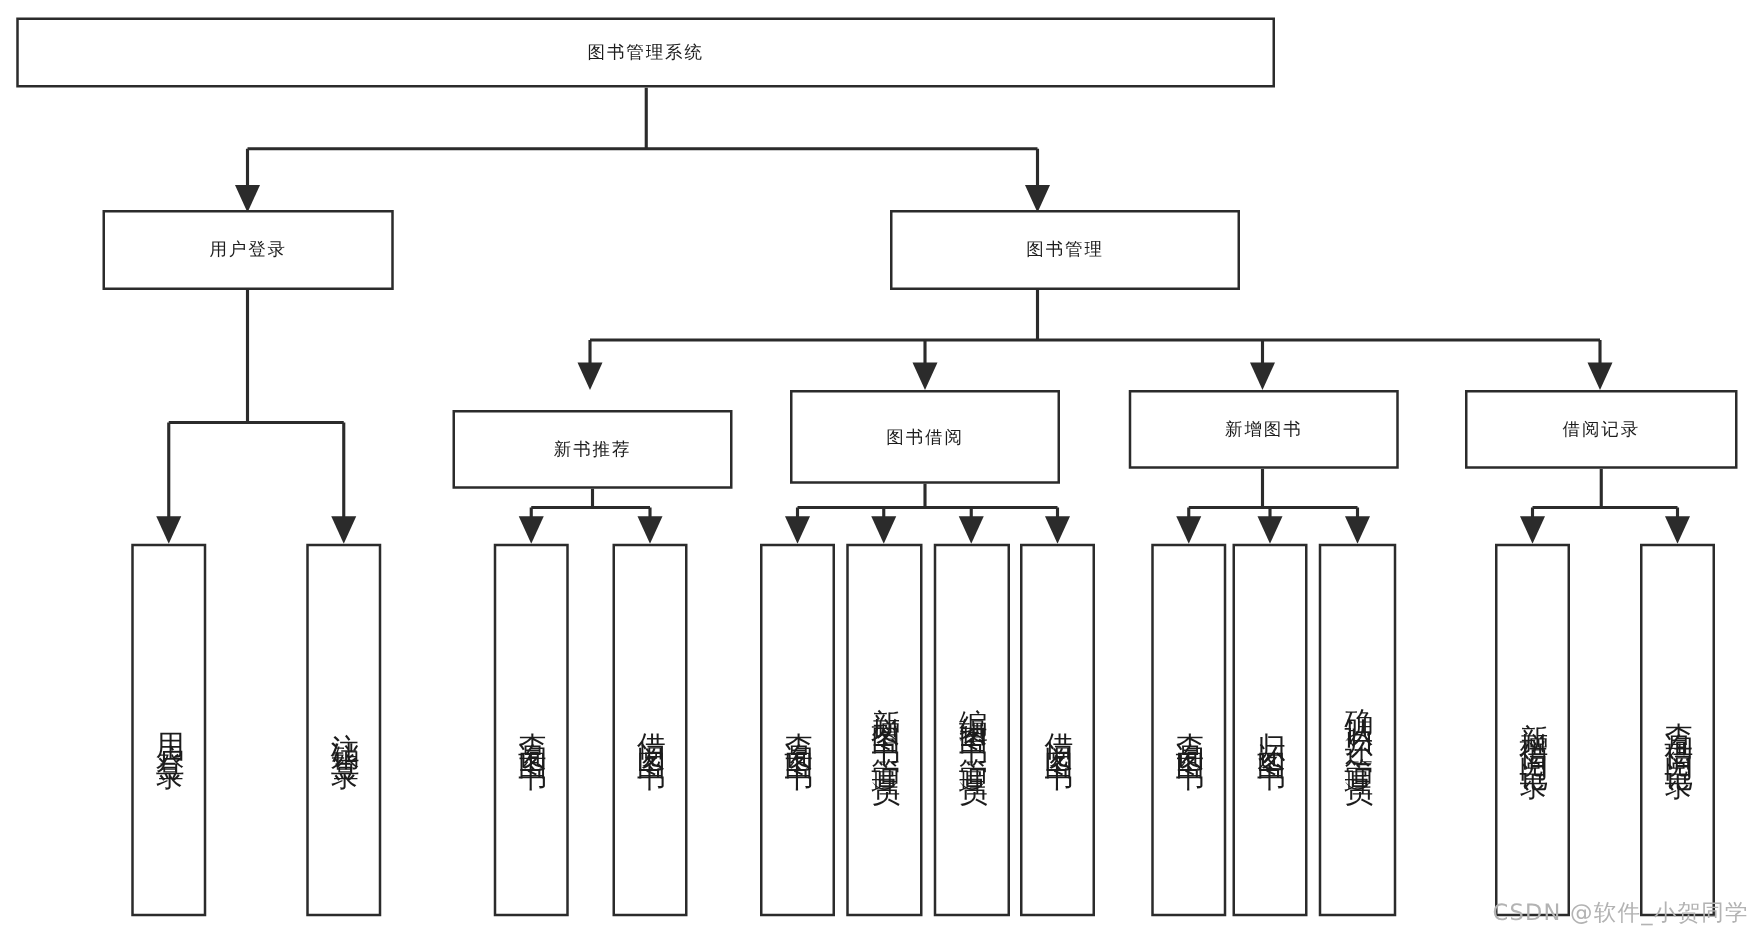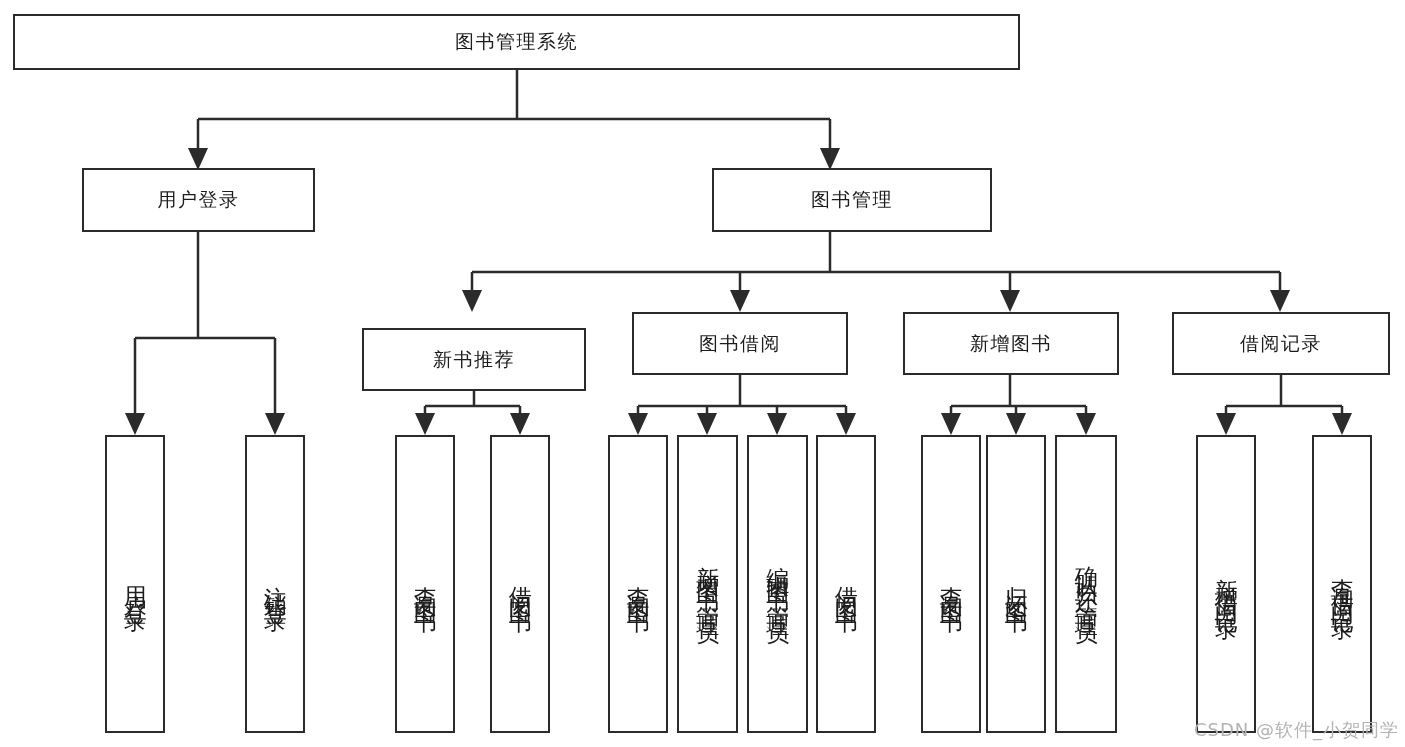--- a/index.html
+++ b/index.html
@@ -13,21 +13,21 @@
   .connectors{position:absolute;left:0;top:0;z-index:1;}
   .box{
     position:absolute;
     box-sizing:border-box;
     border:2.5px solid #2b2b2b;
     background:#ffffff;
     display:flex;align-items:center;justify-content:center;
     color:#1c1c1c;
     z-index:2;
   }
-  .hbox{font-size:19px;letter-spacing:1.5px;white-space:nowrap;}
+  .hbox{font-size:14px;letter-spacing:1.5px;white-space:nowrap;}
   .vbox .vtext{
     writing-mode:vertical-rl;
     text-orientation:mixed;
     font-size:23px;
     letter-spacing:8px;
     line-height:1.1;
     white-space:nowrap;
   }
   .watermark{
     position:absolute;
@@ -83,21 +83,21 @@
       <polygon points="1332,413 1352,413 1342,435"></polygon>
     </g>
   </svg>
 
   <div class="box hbox" style="left:13px;top:14px;width:1007px;height:56px">图书管理系统</div>
 
   <div class="box hbox" style="left:82px;top:168px;width:233px;height:64px">用户登录</div>
   <div class="box hbox" style="left:712px;top:168px;width:280px;height:64px">图书管理</div>
 
   <div class="box hbox" style="left:362px;top:328px;width:224px;height:63px">新书推荐</div>
-  <div class="box hbox" style="left:632px;top:312px;width:216px;height:63px">图书借阅</div>
+  <div class="box hbox" style="left:632px;top:312px;width:216px;height:75px">图书借阅</div>
   <div class="box hbox" style="left:903px;top:312px;width:216px;height:63px">新增图书</div>
   <div class="box hbox" style="left:1172px;top:312px;width:218px;height:63px">借阅记录</div>
 
   <div class="box vbox" style="left:105px;top:435px;width:60px;height:298px">
     <span class="vtext">用户登录</span>
   </div>
   <div class="box vbox" style="left:245px;top:435px;width:60px;height:298px">
     <span class="vtext">注销登录</span>
   </div>
 

